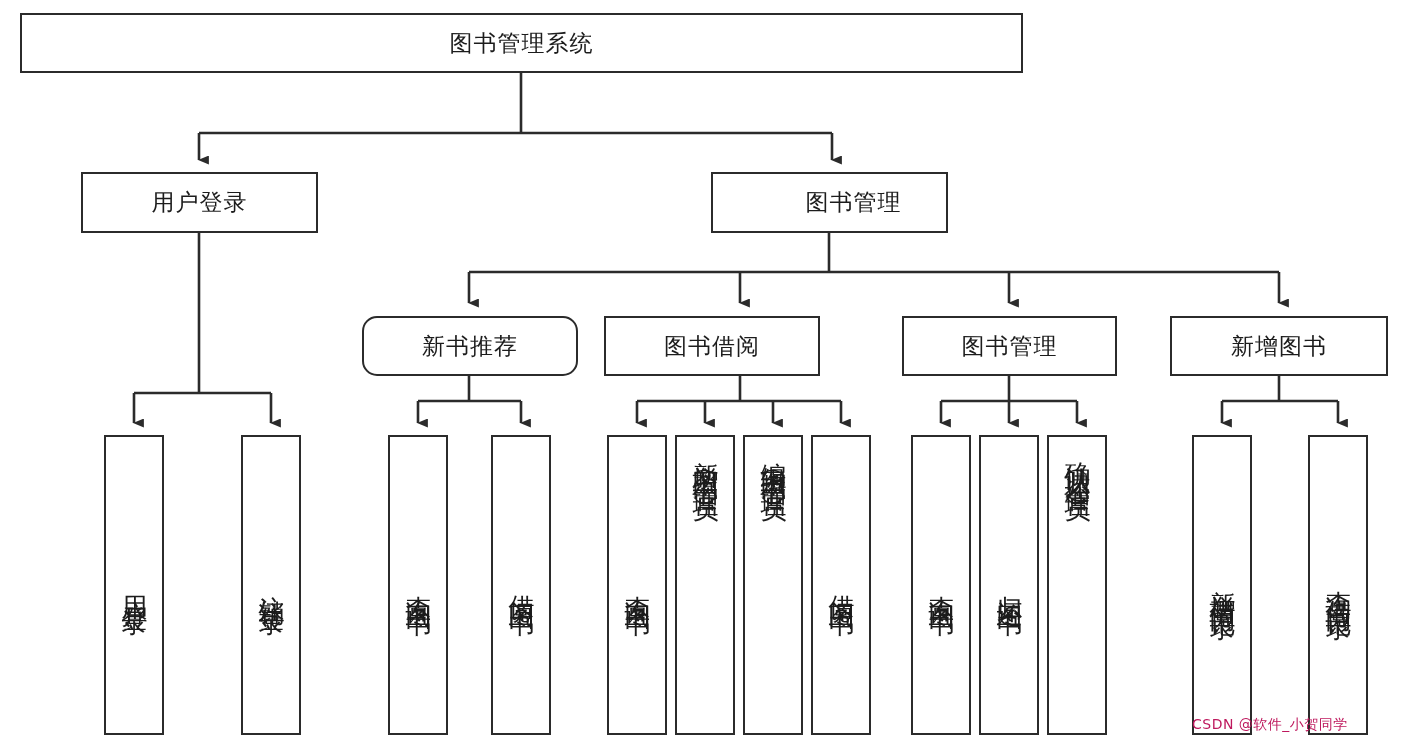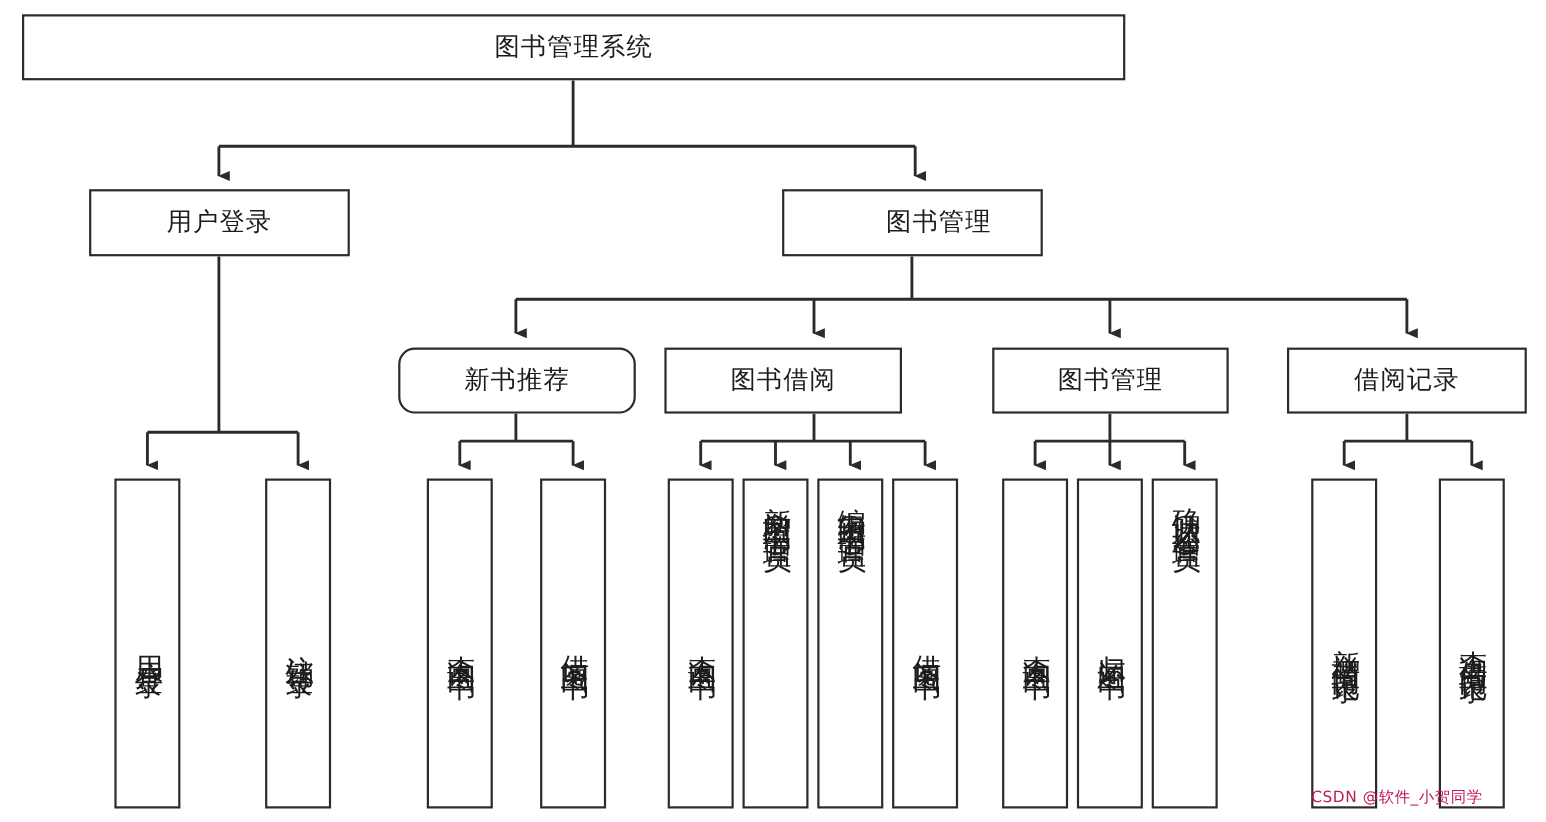--- a/index.html
+++ b/index.html
@@ -134,21 +134,21 @@
 
   <div class="node h" style="left:604px;top:316px;width:216px;height:60px;">
     <span class="lbl">图书借阅</span>
   </div>
 
   <div class="node h" style="left:902px;top:316px;width:215px;height:60px;">
     <span class="lbl">图书管理</span>
   </div>
 
   <div class="node h" style="left:1170px;top:316px;width:218px;height:60px;">
-    <span class="lbl">借阅记录</span>
+    <span class="lbl">新增图书</span>
   </div>
 
   <div class="node v" style="left:104px;top:435px;width:60px;height:300px;">
     <span class="lbl">用户登录</span>
   </div>
 
   <div class="node v" style="left:241px;top:435px;width:60px;height:300px;">
     <span class="lbl">注销登录</span>
   </div>
 

